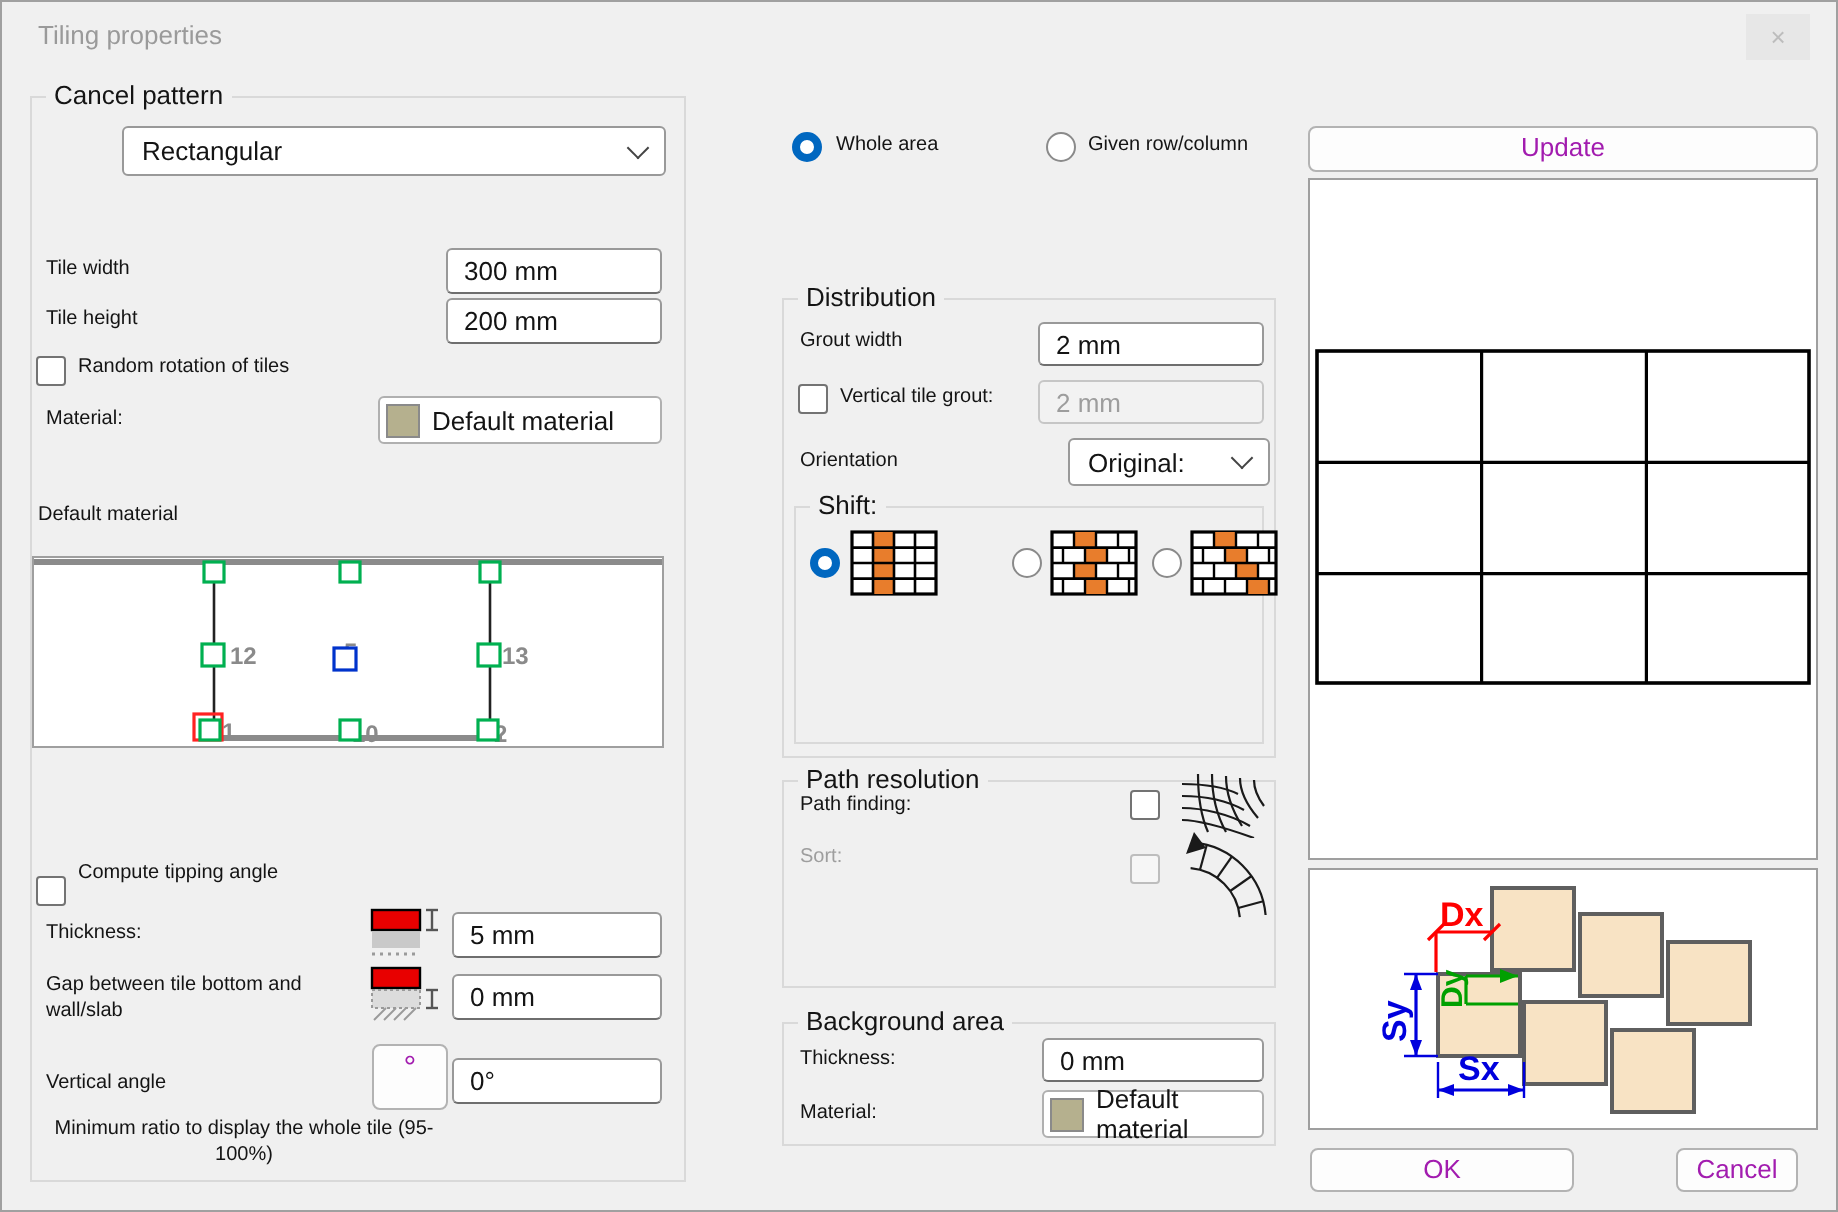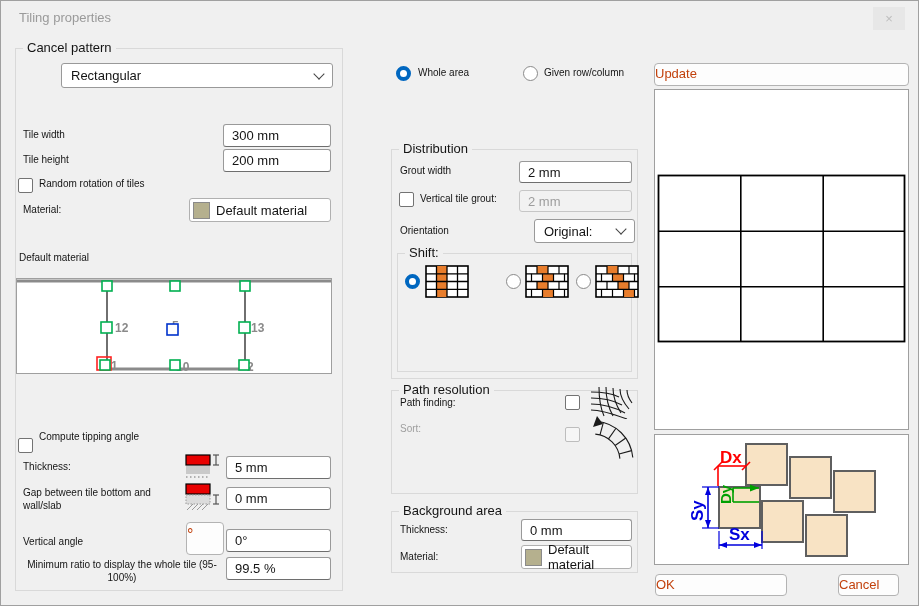--- a/index.html
+++ b/index.html
@@ -10,21 +10,21 @@
   .lbl{position:absolute;font-size:10px;color:#141414;line-height:1.28;}
   .title{position:absolute;left:18px;top:9px;color:#9a9a9a;font-size:13px;}
   .closebtn{position:absolute;left:872px;top:6px;width:32px;height:23px;background:#e7e7e7;
             color:#bdbdbd;display:flex;align-items:center;justify-content:center;font-size:13px;}
   .group{position:absolute;border:1px solid #d9d9d9;box-sizing:border-box;}
   .glabel{position:absolute;top:-9px;left:7px;background:#f0f0f0;padding:0 4px;font-size:13px;white-space:nowrap;color:#141414;}
   .field{position:absolute;background:#fff;border:1px solid #999;border-bottom-color:#6e6e6e;
          border-radius:3px;box-sizing:border-box;padding:0 8px;line-height:21px;font-size:13px;color:#141414;}
   .field.disabled{background:#f2f2f2;color:#9d9d9d;border-color:#c6c6c6;border-bottom-color:#c6c6c6;}
   .btn{position:absolute;background:#fdfdfd;border:1px solid #b3b3b3;border-radius:4px;
-       box-sizing:border-box;font-size:13px;line-height:20px;color:#c2410c;}
+       box-sizing:border-box;text-align:center;font-size:13px;line-height:20px;color:#a21caf;}
   .panel{position:absolute;background:#fff;border:1px solid #9f9f9f;box-sizing:border-box;}
   .radio{position:absolute;width:15px;height:15px;border-radius:50%;background:#fff;
          border:1px solid #8a8a8a;box-sizing:border-box;}
   .radio.checked{border-width:4.5px;border-style:solid;}
   .cb{position:absolute;width:15px;height:15px;background:#fff;border:1px solid #737373;
       border-radius:2px;box-sizing:border-box;}
   .cb.disabled{border-color:#bdbdbd;background:#f6f6f6;}
   .select{position:absolute;background:#fff;border:1px solid #999;border-radius:3px;box-sizing:border-box;
           display:flex;align-items:center;justify-content:space-between;padding:0 9px;font-size:13px;}
   .chev{width:7px;height:7px;border-right:1.4px solid #444;border-bottom:1.4px solid #444;
@@ -127,21 +127,20 @@
   </div>
   <div class="field" style="left:225px;top:486px;width:105px;height:23px;">0 mm</div>
 
   <div class="lbl" style="left:22px;top:535px;">Vertical angle</div>
   <div class="btn" style="left:185px;top:521px;width:38px;height:33px;line-height:24px;font-size:16px;">
     <span>°</span>
   </div>
   <div class="field" style="left:225px;top:528px;width:105px;height:23px;">0°</div>
 
   <div class="lbl" style="left:22px;top:558px;width:198px;text-align:center;">Minimum ratio to display the whole tile (95-100%)</div>
-  <div class="field" style="left:225px;top:556px;width:105px;height:23px;">99.5 %</div>
 
   <div class="radio checked" style="left: 395px; top: 65px; border-color: rgb(0, 103, 192);"></div>
   <div class="lbl" style="left:417px;top:66px;">Whole area</div>
   <div class="radio" style="left:522px;top:65px;"></div>
   <div class="lbl" style="left:543px;top:66px;">Given row/column</div>
 
   <div class="group" style="left:390px;top:148px;width:247px;height:230px;">
     <span class="glabel">Distribution</span>
   </div>
 

